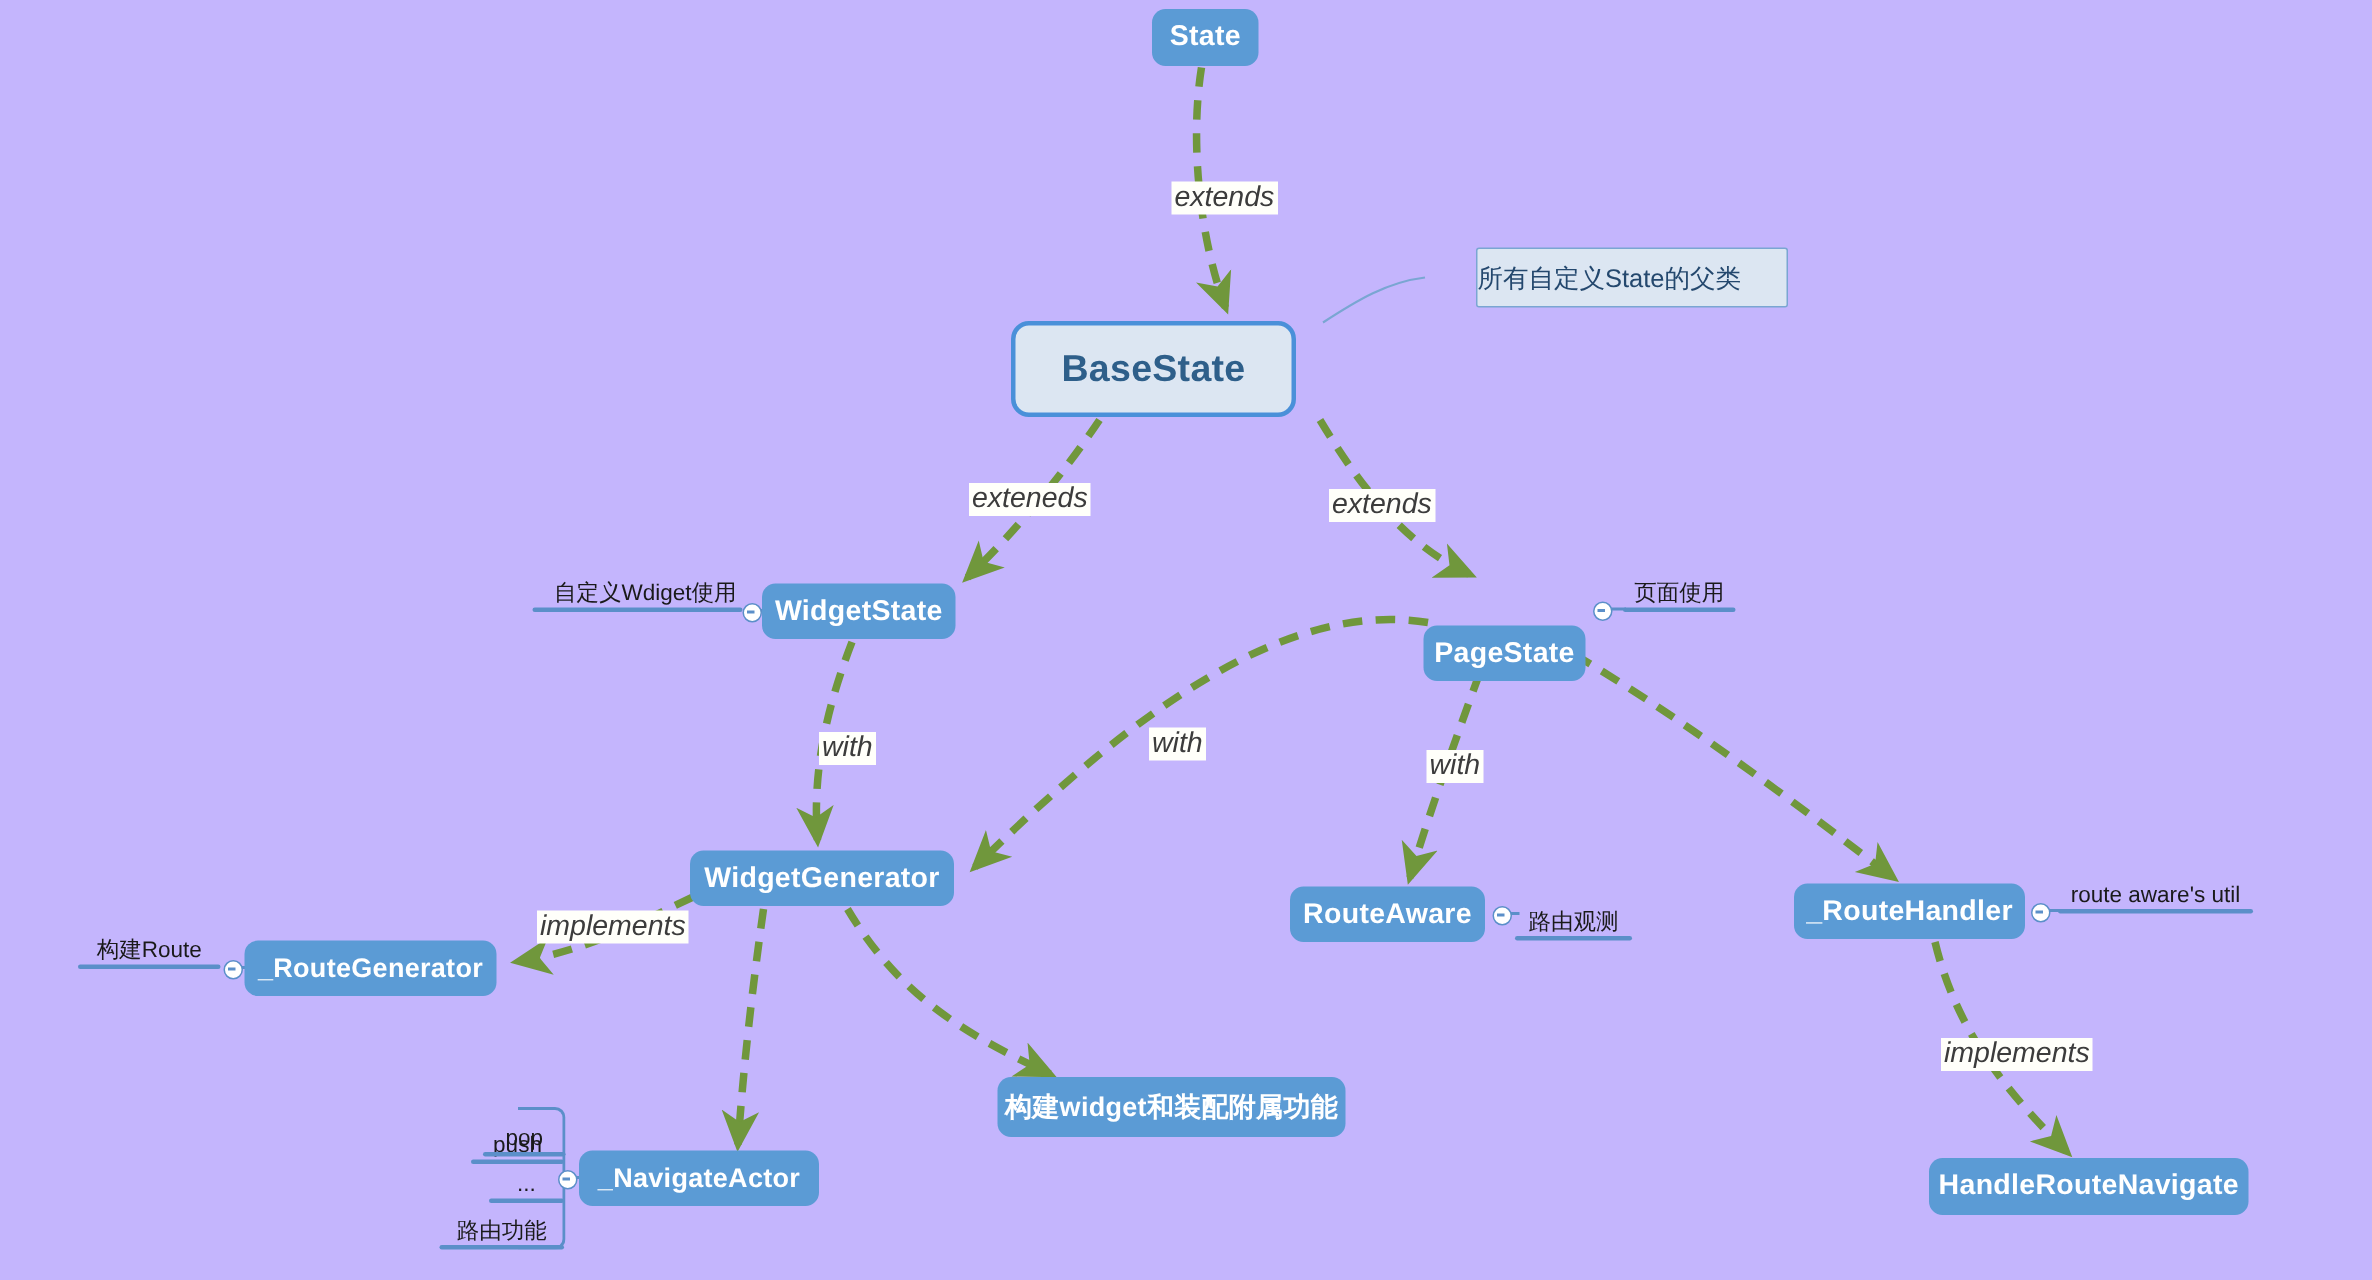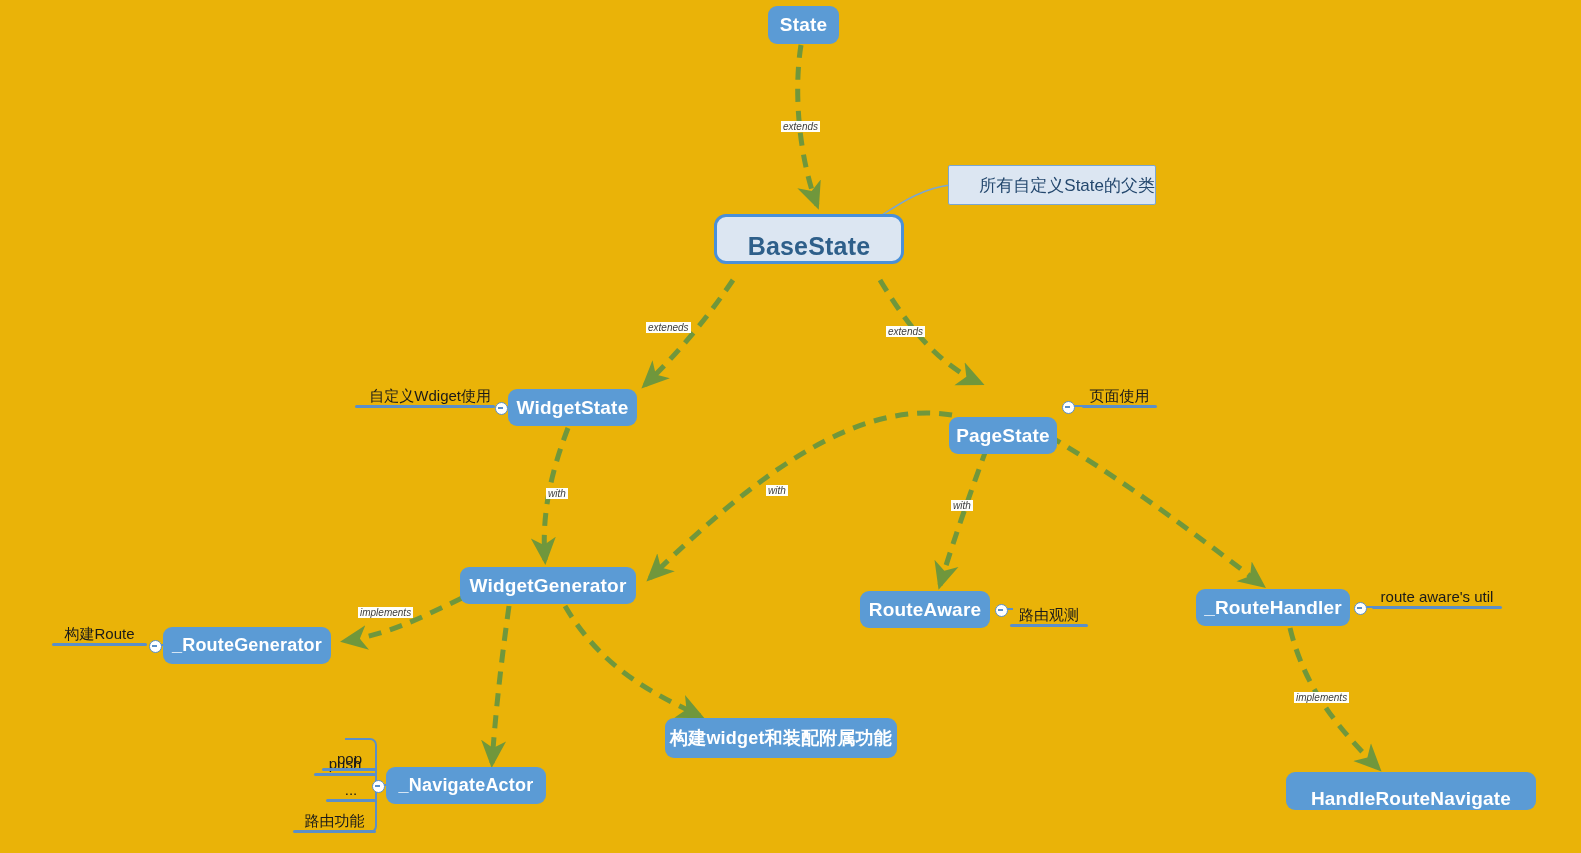--- a/index.html
+++ b/index.html
@@ -8,21 +8,21 @@
     padding: 0;
     background: #ffffff;
   }
   body {
     font-family: "Liberation Sans", "DejaVu Sans", sans-serif;
   }
   #canvas {
     position: relative;
     width: 1581px;
     height: 853px;
-    background: #eab308;
+    background: #c4b5fd;
     overflow: hidden;
   }
   #edges {
     position: absolute;
     left: 0;
     top: 0;
     width: 1581px;
     height: 853px;
     pointer-events: none;
   }
@@ -50,28 +50,29 @@
   }
   .node.lvl1 { font-size: 19px; }
   .node.lvl2 { font-size: 18px; }
 
   
   .callout {
     position: absolute;
     box-sizing: border-box;
     display: flex;
     align-items: center;
-    justify-content: flex-end;
+    justify-content: flex-start;
     background: #dce6f2;
     border: 1px solid #7aa6d2;
     border-radius: 2px;
     color: #24486e;
     font-size: 17px;
     white-space: nowrap;
     z-index: 4;
+    margin-left: 36px;
   }
 
   
   .annot {
     position: absolute;
     z-index: 3;
   }
   .annot .annot-text {
     position: absolute;
     bottom: 4px;
@@ -125,21 +126,21 @@
     border-top: 2px solid #5b8fc9;
     border-bottom: 2px solid #5b8fc9;
     border-top-right-radius: 7px;
     border-bottom-right-radius: 7px;
     z-index: 3;
   }
 
   
   .edge-label {
     position: absolute;
-    font-size: 10px;
+    font-size: 19px;
     font-style: italic;
     color: #3c3c3c;
     background: #fffffa;
     padding: 0 2px;
     white-space: nowrap;
     z-index: 6;
   }
 </style>
 </head>
 <body>
@@ -175,21 +176,21 @@
 
     <path d="M 1290 628 C 1305 690 1340 730 1378 768" fill="none" stroke="#70973c" stroke-width="5" stroke-dasharray="13,9" stroke-linecap="butt" marker-end="url(#arrowGreen)"></path>
 
     <path d="M 882 215 C 905 200 925 188 950 185" fill="none" stroke="#7aa6d2" stroke-width="1.4"></path>
   </svg>
 
   <div class="node lvl1" style="left:768px; top:6px; width:71px; height:38px;">
     <span>State</span>
   </div>
 
-  <div class="node root" style="left:714px; top:214px; width:190px; height:50px;align-items:flex-end;">
+  <div class="node root" style="left:674px; top:214px; width:190px; height:64px;">
     <span>BaseState</span>
   </div>
 
   <div class="callout" style="left:948px; top:165px; width:208px; height:40px;">
     <span>所有自定义State的父类</span>
   </div>
 
   <div class="node lvl1" style="left:508px; top:389px; width:129px; height:37px;">
     <span>WidgetState</span>
   </div>
@@ -215,21 +216,21 @@
   </div>
 
   <div class="node lvl1" style="left:860px; top:591px; width:130px; height:37px;">
     <span>RouteAware</span>
   </div>
 
   <div class="node lvl1" style="left:1196px; top:589px; width:154px; height:37px;">
     <span>_RouteHandler</span>
   </div>
 
-  <div class="node lvl1" style="left:1286px; top:772px; width:250px; height:38px;align-items:flex-end;">
+  <div class="node lvl1" style="left:1286px; top:772px; width:213px; height:38px;">
     <span>HandleRouteNavigate</span>
   </div>
 
   <div class="annot" style="left:355px; top:384px; width:140px; height:24px;">
     <span class="annot-text right">自定义Wdiget使用</span>
     <span class="annot-line"></span>
   </div>
   <div class="junction" style="left:495px; top:402px;"></div>
   <div class="connector" style="left:505px; top:406px; width:6px;"></div>
 

